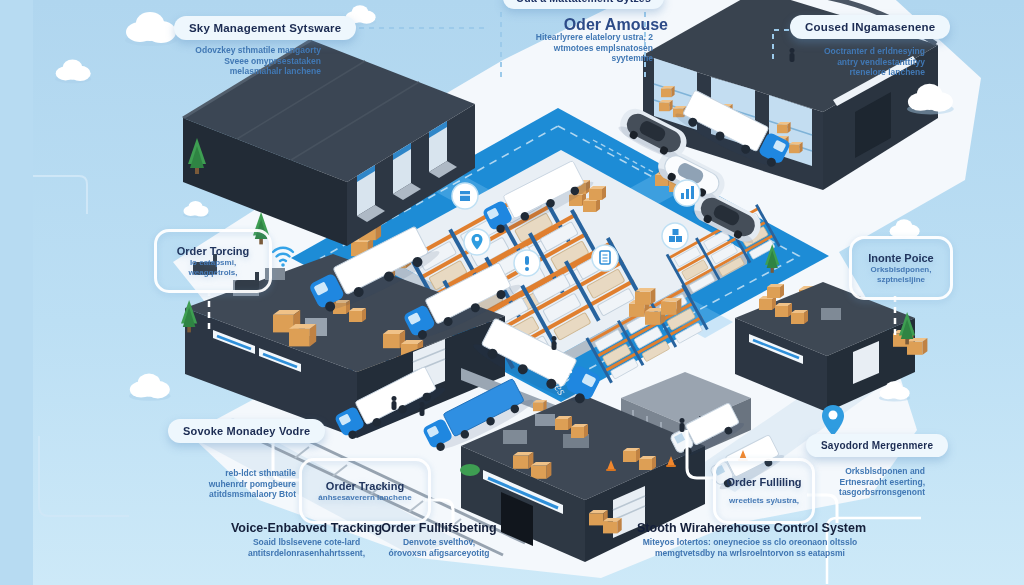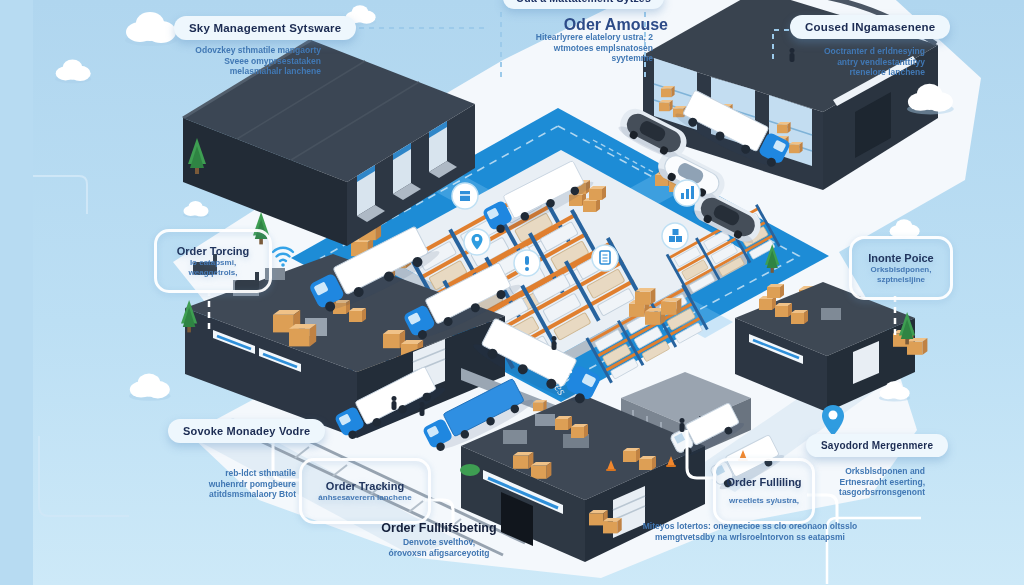--- a/index.html
+++ b/index.html
@@ -483,29 +483,37 @@
   <div class="s">wreetlets sy/ustra,</div>
 </div>
 
 <div class="pill" style="left:773px;top:434px;font-size:10px;">Sayodord Mergenmere</div>
 <div class="sub" style="left:784px;top:466px;width:108px;">
   <div>Orksblsdponen and</div>
   <div>Ertnesraoht eserting,</div>
   <div>tasgorbsrronsgenont</div>
 </div>
 
+<div class="fblock" style="left:196px;top:521px;width:155px;">
+  <div class="t">Voice-Enbabved Tracking</div>
+  <div class="s">
+    <div>Soaid lbslsevene cote-lard</div>
+    <div>antitsrdelonrasenhahrtssent,</div>
+  </div>
+</div>
 
 <div class="fblock" style="left:346px;top:521px;width:120px;">
   <div class="t">Order Fulllifsbeting</div>
   <div class="s">
     <div>Denvote svelthov,</div>
     <div>órovoxsn afigsarceyotitg</div>
   </div>
 </div>
 
 <div class="fblock" style="left:604px;top:521px;width:226px;">
+  <div class="t">Stooth Wiraherehouse Control System</div>
   <div class="s">
     <div>Miteyos lotertos: oneynecioe ss clo oreonaon oltsslo</div>
     <div>memgtvetsdby na wrlsroelntorvon ss eatapsmi</div>
   </div>
 </div>
 
 </div>
 
 </body></html>

